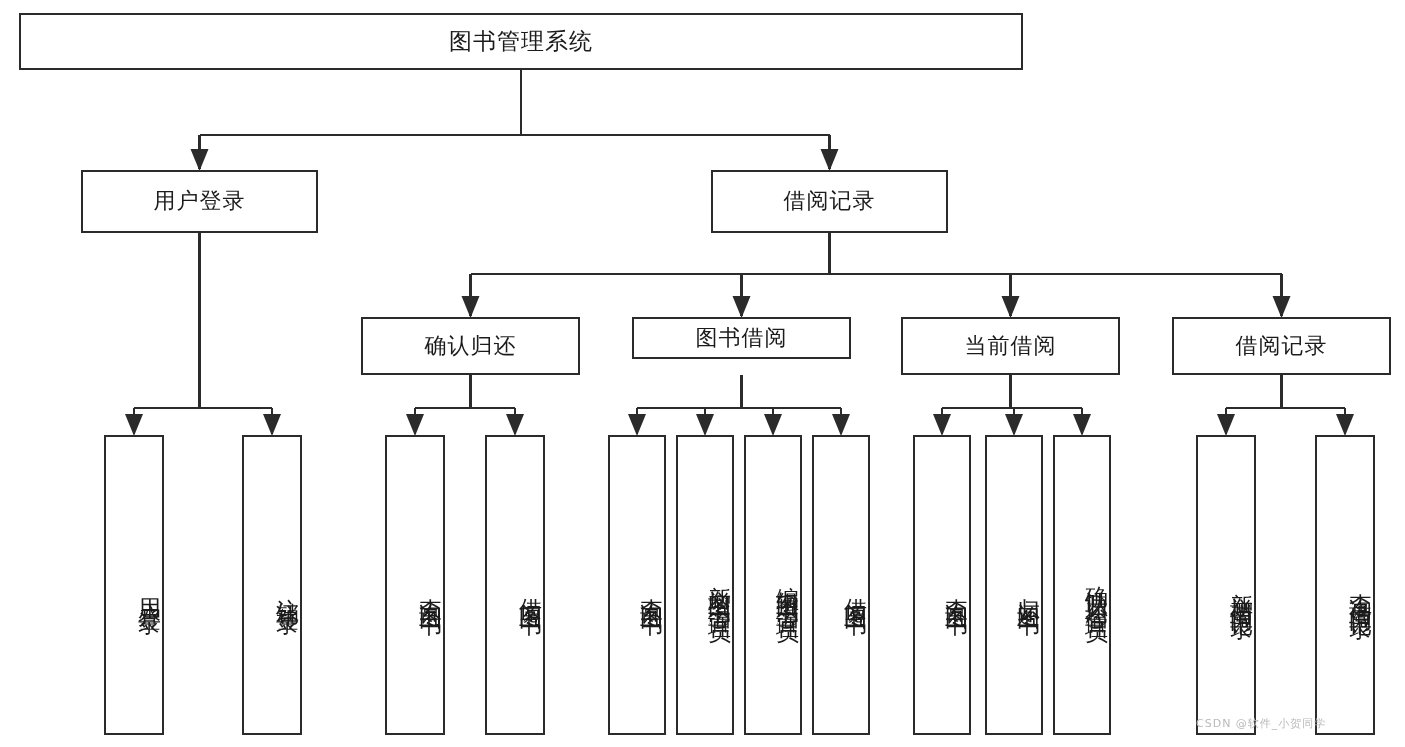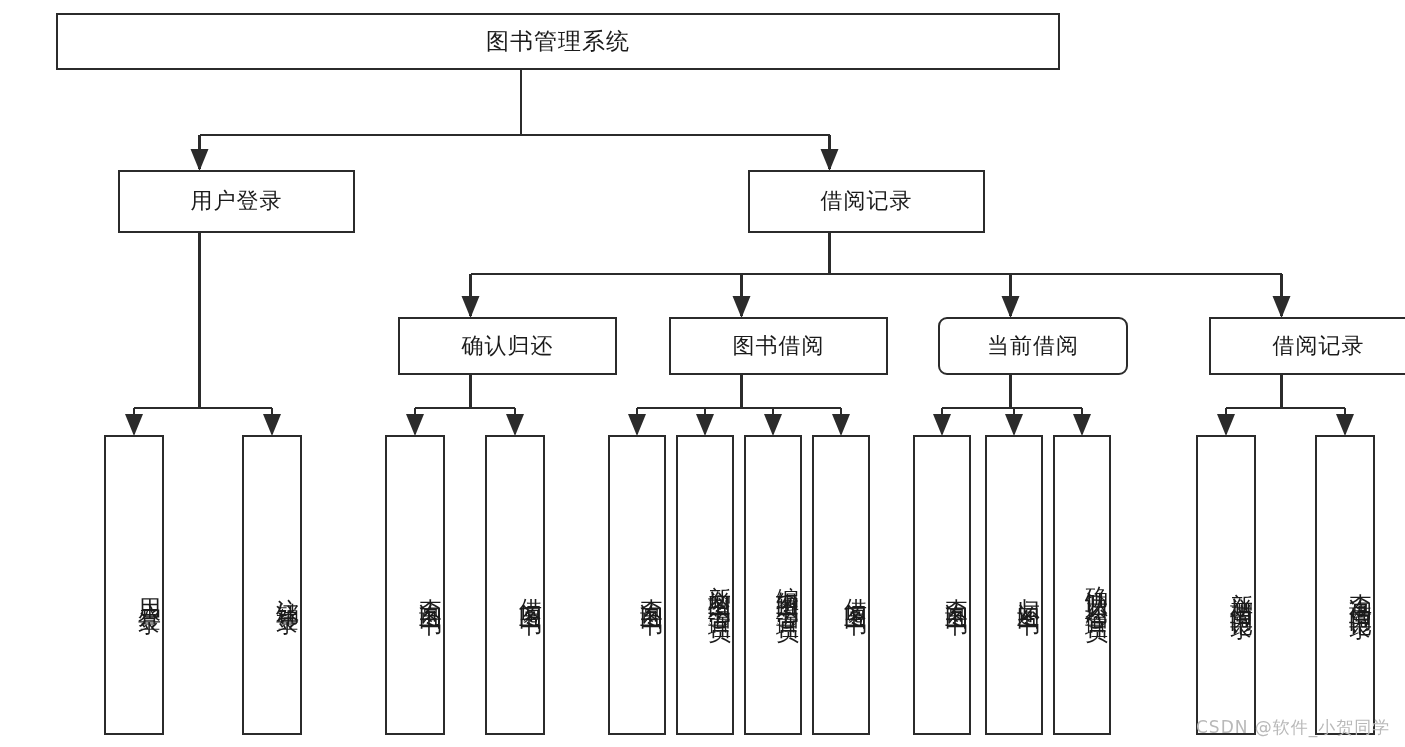--- a/index.html
+++ b/index.html
@@ -32,21 +32,20 @@
     background: #ffffff;
     display: flex;
     align-items: center;
     justify-content: center;
     color: #1b1b1b;
   }
   .node.h {
     font-size: 22px;
     letter-spacing: 1px;
     line-height: 1.1;
-    margin-left: 37px;
   }
   .node.root {
     font-size: 23px;
   }
   .node.v {
     writing-mode: vertical-rl;
     text-orientation: upright;
     font-size: 23px;
     letter-spacing: 5px;
     line-height: 1.05;
@@ -55,21 +54,21 @@
     justify-content: center;
   }
   .node.v .vtext {
     writing-mode: vertical-rl;
     text-orientation: upright;
     display: block;
     white-space: normal;
   }
   .watermark {
     position: absolute;
-    font-size: 17px;
+    font-size: 11px;
     color: #b9b9b9;
     letter-spacing: 1px;
     white-space: nowrap;
     font-family: "DejaVu Sans", "Liberation Sans", sans-serif;
   }
 </style>
 </head>
 <body>
 
 <div id="canvas">
@@ -133,24 +132,24 @@
       </div>
       <div class="node h" style="left: 81px; top: 170px; width: 237px; height: 63px;">
         <span>用户登录</span>
       </div>
       <div class="node h" style="left: 711px; top: 170px; width: 237px; height: 63px;">
         <span>借阅记录</span>
       </div>
       <div class="node h" style="left: 361px; top: 317px; width: 219px; height: 58px;">
         <span>确认归还</span>
       </div>
-      <div class="node h" style="left: 632px; top: 317px; width: 219px; height: 58px;">
+      <div class="node h" style="left: 632px; top: 317px; width: 219px; height: 42px;">
         <span>图书借阅</span>
       </div>
-      <div class="node h" style="left: 901px; top: 317px; width: 190px; height: 58px; border-radius: 9px;">
+      <div class="node h" style="left: 901px; top: 317px; width: 219px; height: 58px;">
         <span>当前借阅</span>
       </div>
       <div class="node h" style="left: 1172px; top: 317px; width: 219px; height: 58px;">
         <span>借阅记录</span>
       </div>
       <div class="node v" style="left: 104px; top: 435px; width: 60px; height: 300px;">
         <span class="vtext">用户登录</span>
       </div>
       <div class="node v" style="left: 242px; top: 435px; width: 60px; height: 300px;">
         <span class="vtext">注销登录</span>

